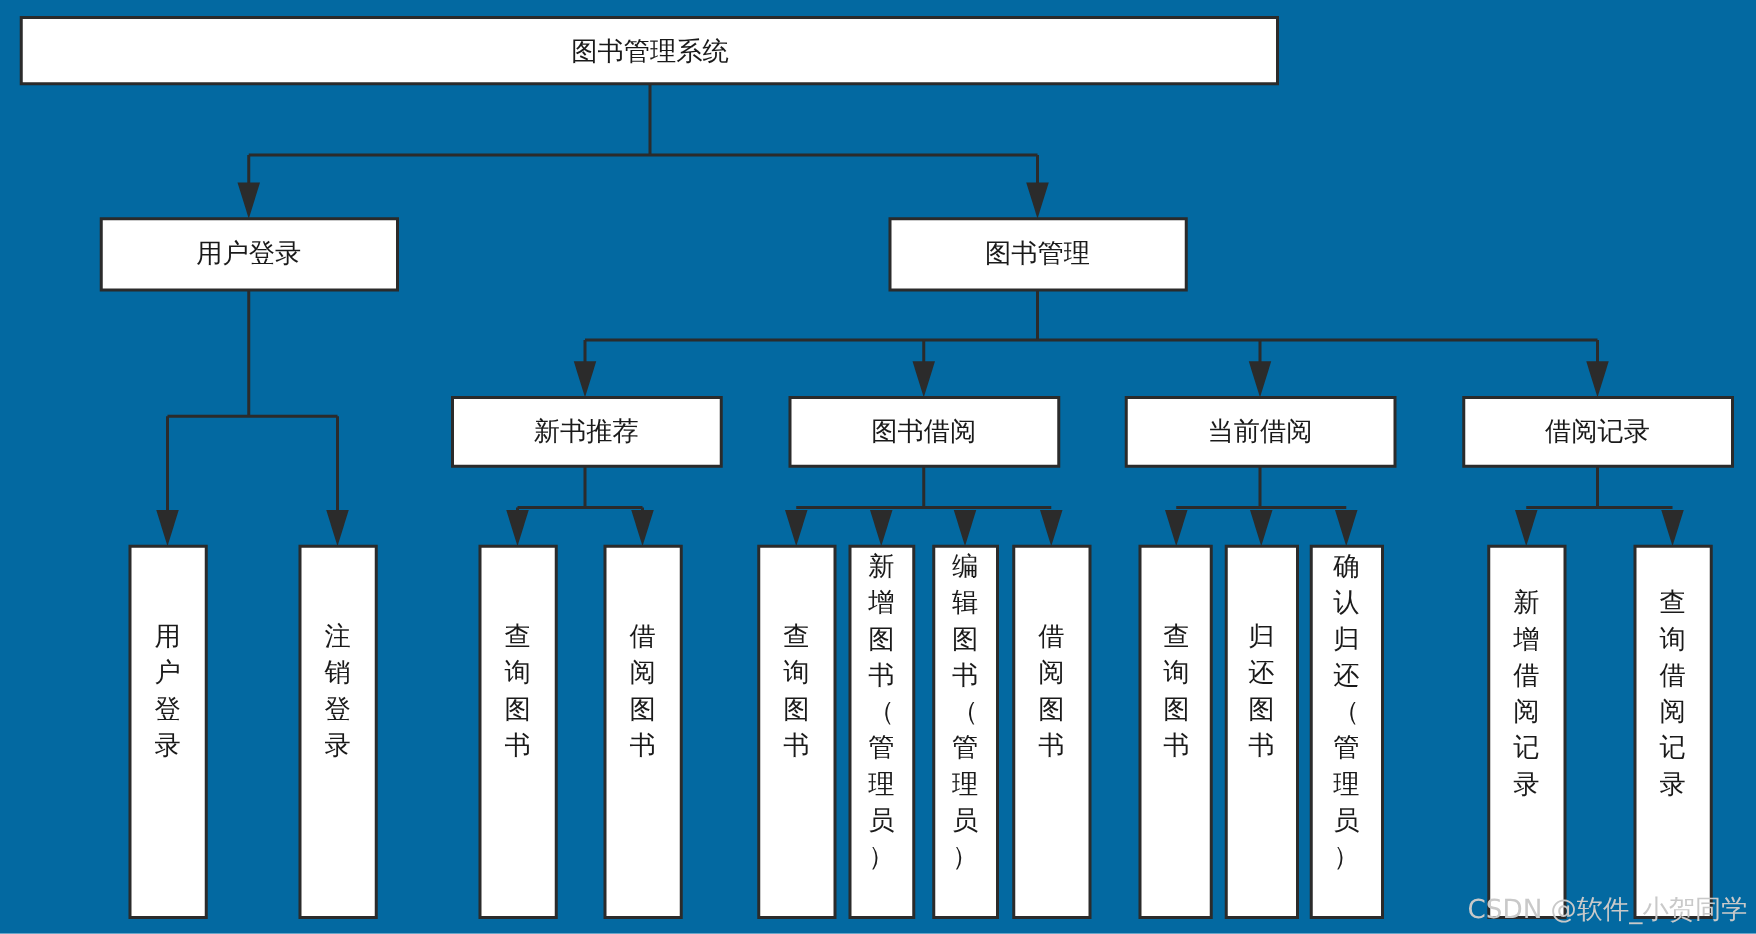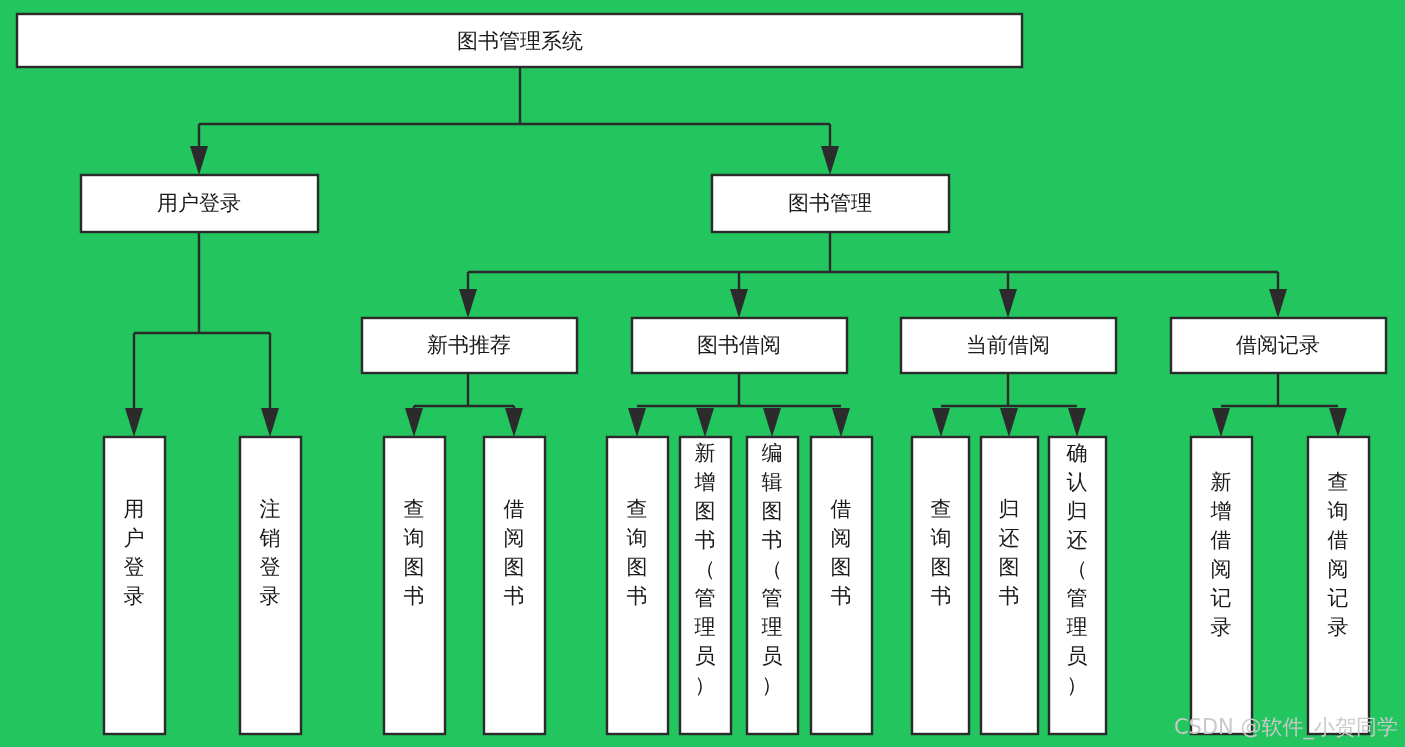--- a/index.html
+++ b/index.html
@@ -11,21 +11,21 @@
   body {
     width: 1405px;
     height: 747px;
     overflow: hidden;
     font-family: "DejaVu Sans", "Liberation Sans", sans-serif;
   }
   #diagram-root {
     position: relative;
     width: 1405px;
     height: 747px;
-    background: #22c55e;
+    background: #0369a1;
   }
   svg.diagram-canvas {
     display: block;
     width: 1405px;
     height: 747px;
   }
   .node-box {
     fill: #ffffff;
     stroke: #2b2b2b;
     stroke-width: 2.4;

